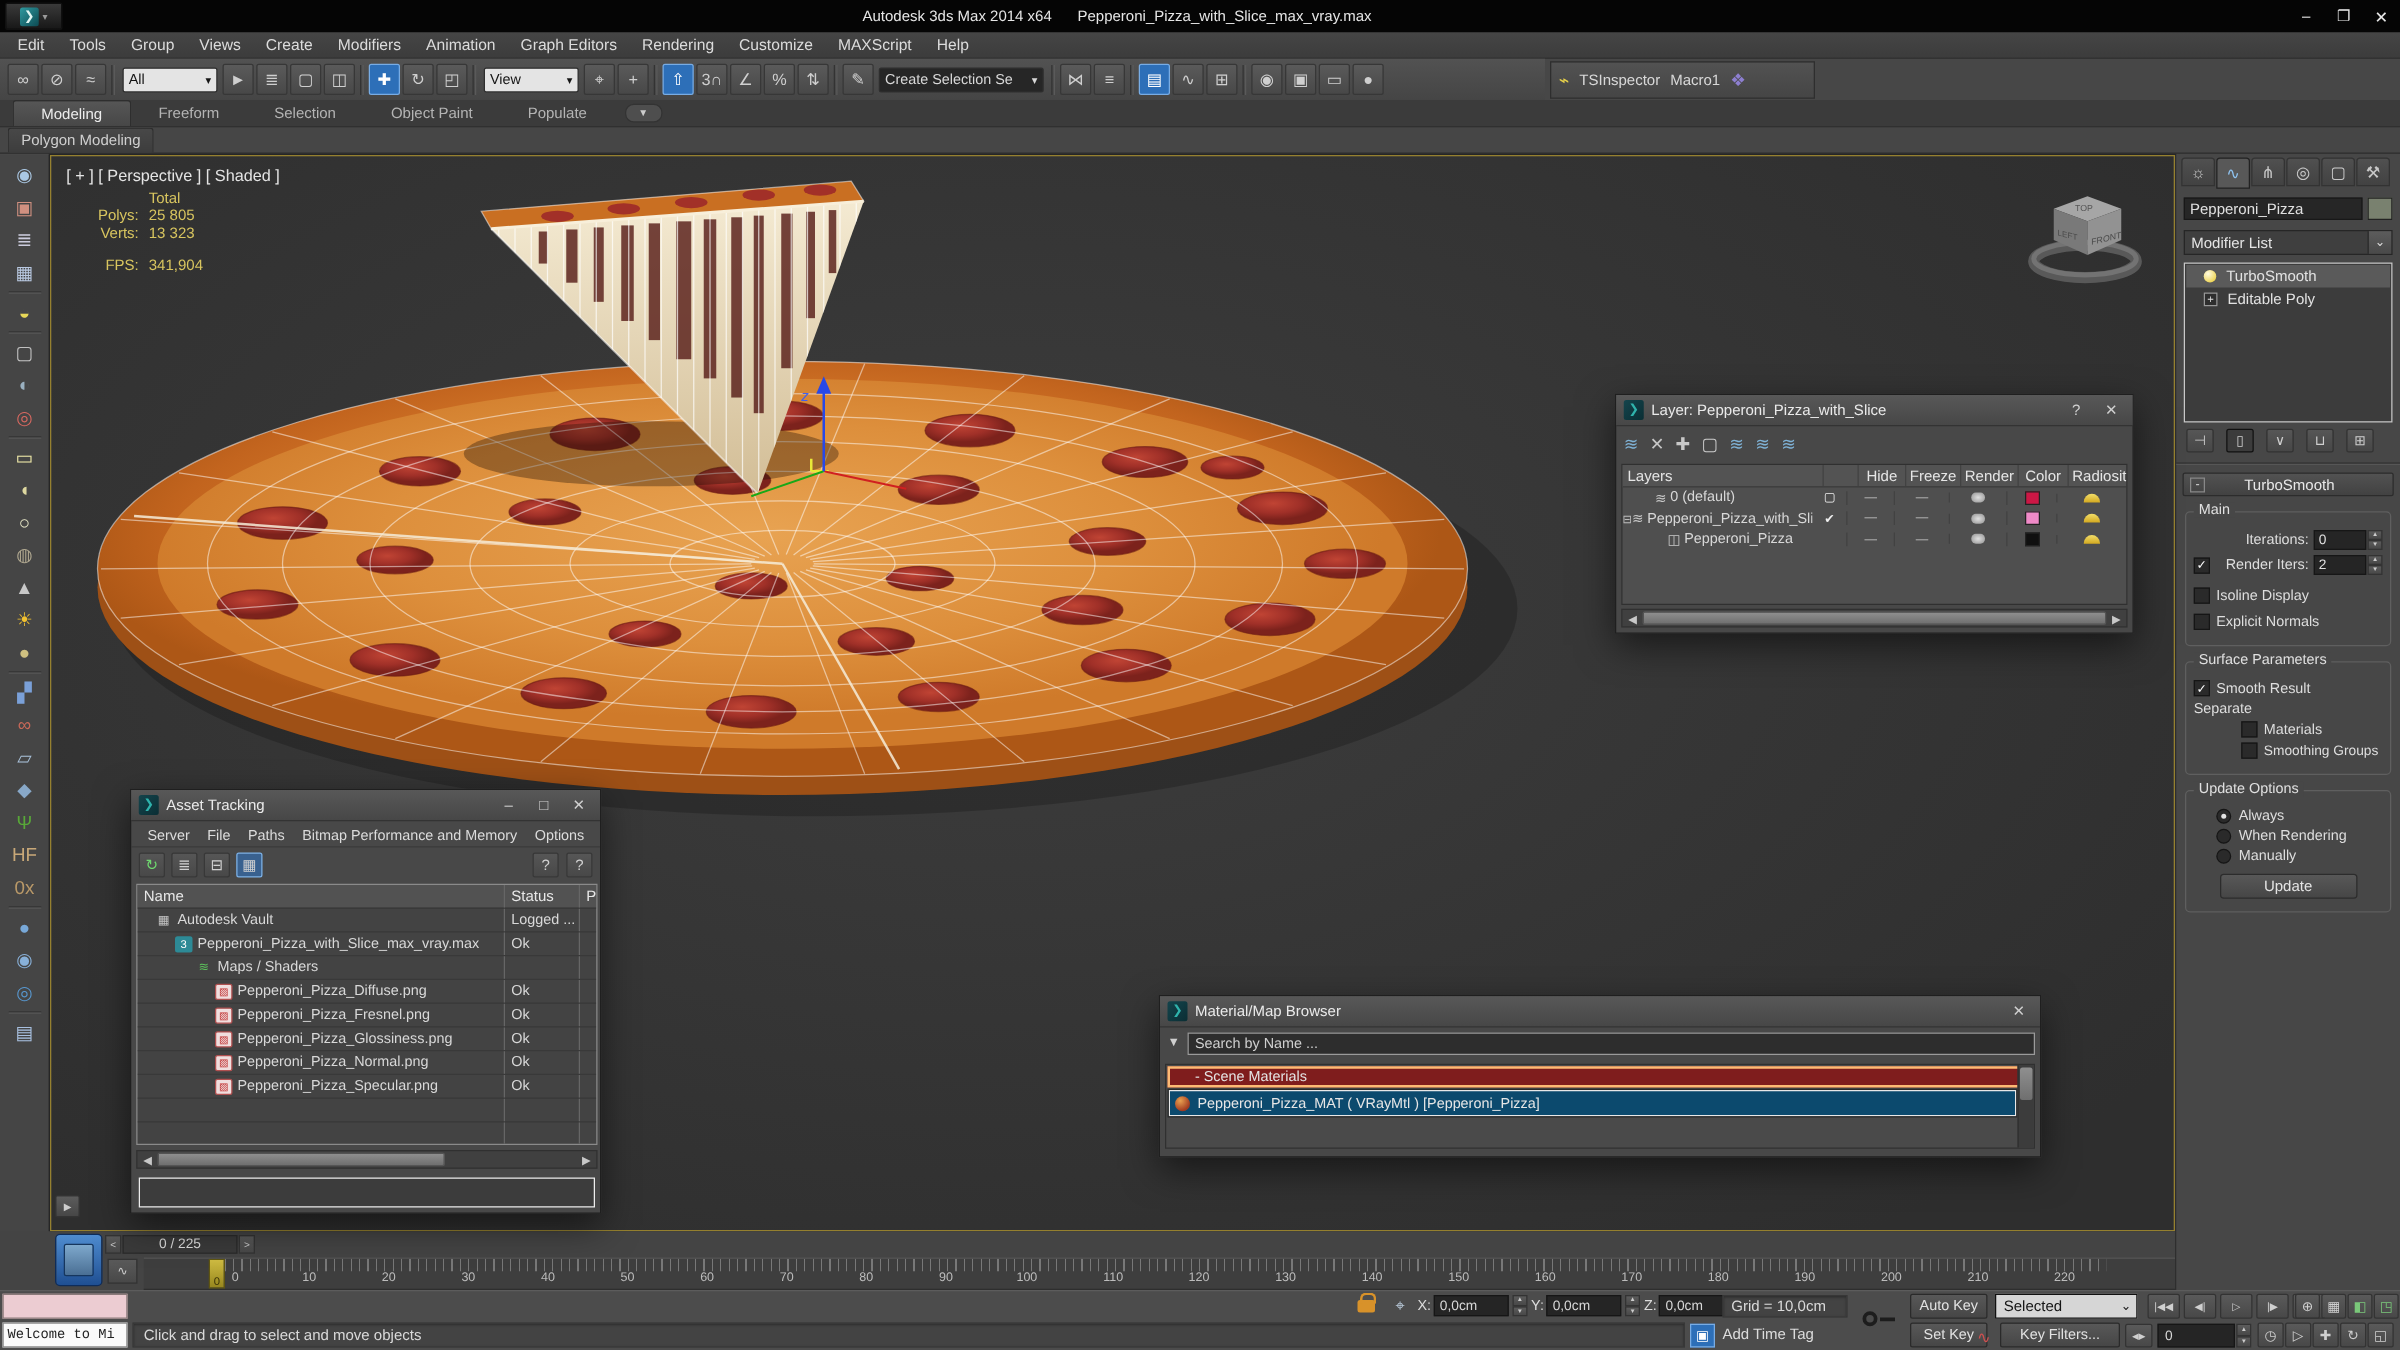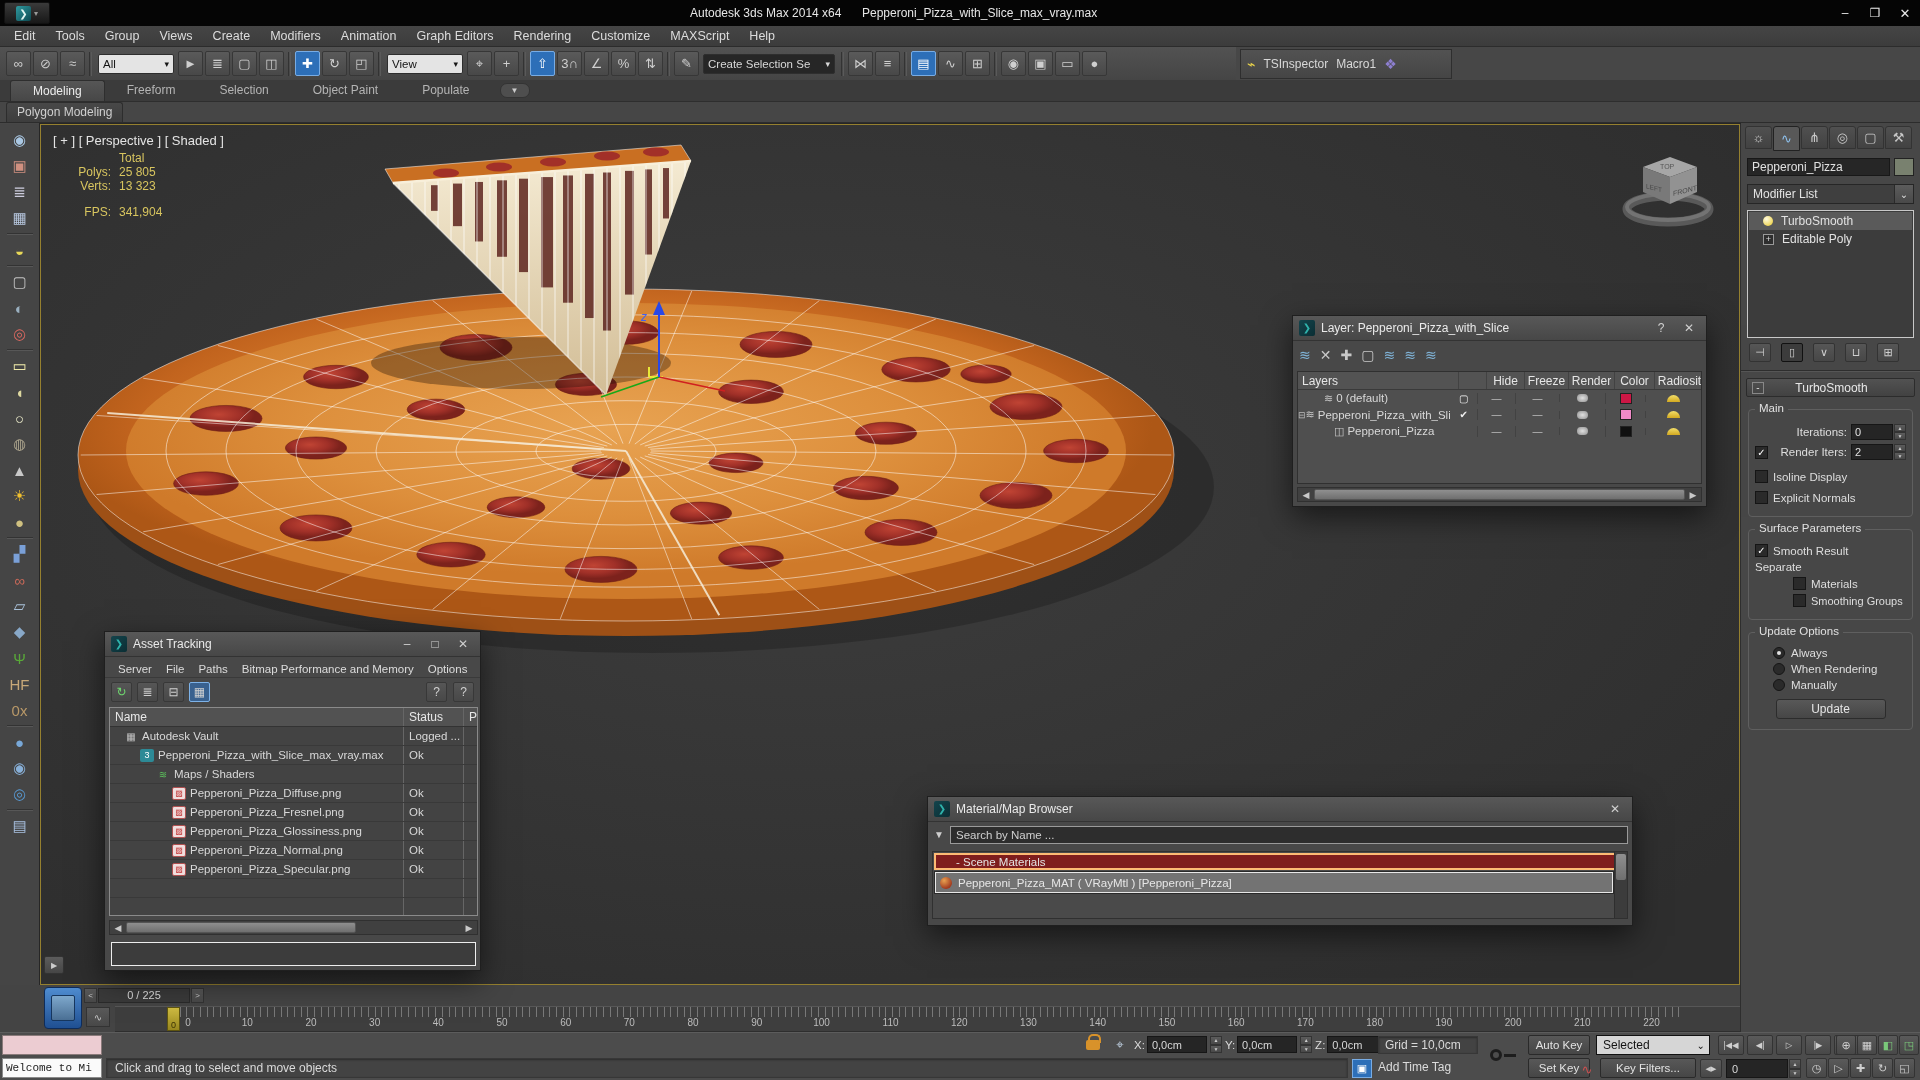--- a/index.html
+++ b/index.html
@@ -117,21 +117,21 @@
 #asset-hscroll{position:absolute;left:4px;top:288px;width:369px;height:15px;background:#404040;border:1px solid #303030;display:flex;align-items:center}
 #asset-status{position:absolute;left:6px;top:310px;width:365px;height:24px;background:#3c3c3c;border:1px solid #ededed}
 
 
 #matdlg{left:927px;top:796px;width:706px;height:130px}
 #mat-search-row{height:25px;display:flex;align-items:center;padding:0 4px;gap:4px}
 #mat-funnel{color:#cfcfcf;font-size:10px;width:14px;text-align:center}
 #mat-search{flex:1;height:18px;background:#2d2d2d;border:1px solid #9a9a9a;color:#cfcfcf;font-size:11.5px;display:flex;align-items:center;padding-left:5px}
 #mat-list{position:absolute;left:4px;top:54px;right:4px;bottom:6px;background:#4a4a4a;border:1px solid #303030}
 #mat-group{height:17px;background:#7f1d1d;border:2px solid #fdba74;display:flex;align-items:center;padding-left:20px;font-size:11.5px;color:#e4e4e4;margin:1px}
-#mat-item{height:21px;margin:2px 14px 0 2px;border:1px solid #e8e8e8;outline:1px solid #2a2a2a;display:flex;align-items:center;gap:6px;padding-left:4px;background:#737373;font-size:11.5px;color:#e6e6e6}
+#mat-item{height:21px;margin:2px 14px 0 2px;border:1px solid #e8e8e8;outline:1px solid #2a2a2a;display:flex;align-items:center;gap:6px;padding-left:4px;background:#0c4a6e;font-size:11.5px;color:#e6e6e6}
 #mat-ball{width:12px;height:12px;border-radius:50%;background:radial-gradient(circle at 35% 30%,#e8a050,#a33c20 70%)}
 #mat-vscroll{position:absolute;right:0;top:0;bottom:0;width:13px;background:#3c3c3c;border-left:1px solid #2e2e2e}
 #mat-vthumb{position:absolute;left:1px;top:2px;width:10px;height:26px;background:linear-gradient(#8f8f8f,#6f6f6f);border-radius:2px}
 
 
 #cmdpanel{left:1740px;top:124px;width:180px;height:908px;background:#474747;border-left:1px solid #2e2e2e;z-index:3}
 #cp-tabs{display:flex;height:26px;padding:2px 4px 0;gap:1px}
 .cptab{width:27px;height:23px;display:flex;align-items:center;justify-content:center;font-size:13px;color:#c8c8c8;background:linear-gradient(#505050,#424242);border:1px solid #333;border-radius:3px 3px 0 0}
 .cptab.active{background:#585858;color:#8fc3f0;border-color:#222;height:25px}
 #cp-name-row{display:flex;align-items:center;margin:8px 6px 0;gap:4px}

